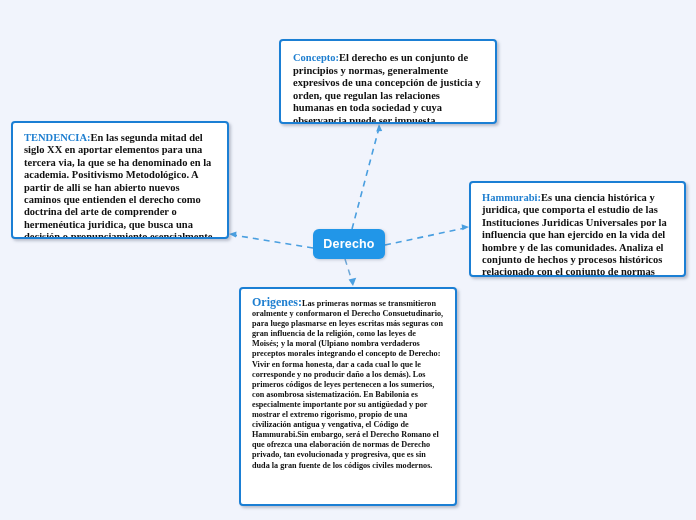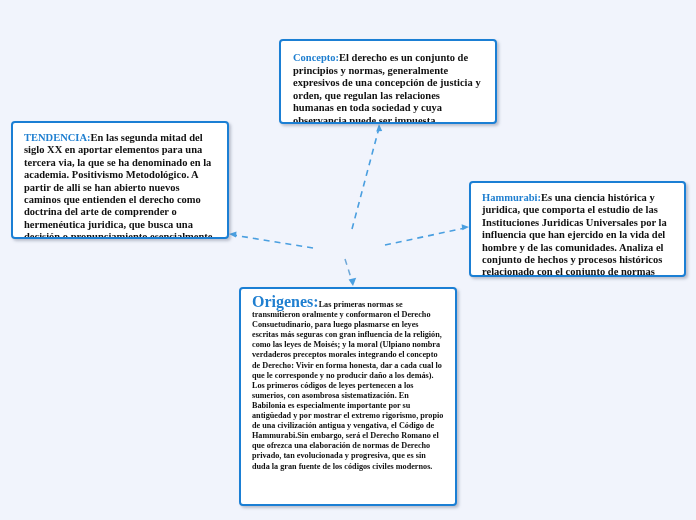--- a/index.html
+++ b/index.html
@@ -92,21 +92,21 @@
     top: 287px;
     width: 218px;
     height: 219px;
   }
   #box-origenes .node-text {
     padding: 8px 11px 8px 11px;
     font-size: 8.2px;
     line-height: 10.1px;
   }
   #box-origenes .node-title {
-    font-size: 16px;
+    font-size: 12px;
   }
 
   
   #node-central {
     position: absolute;
     left: 313px;
     top: 229px;
     width: 72px;
     height: 30px;
     background: #2196e8;
@@ -161,14 +161,17 @@
   </div>
 
   <div class="node-box" id="box-historia">
     <div class="node-text"><span class="node-title">Hammurabi:</span><span>Es una ciencia histórica y juridica, que comporta el estudio de las Instituciones Juridicas Universales por la influencia que han ejercido en la vida del hombre y de las comunidades. Analiza el conjunto de hechos y procesos históricos relacionado con el conjunto de normas juridicas.</span></div>
   </div>
 
   <div class="node-box" id="box-origenes">
     <div class="node-text"><span class="node-title">Origenes:</span><span>Las primeras normas se transmitieron oralmente y conformaron el Derecho Consuetudinario, para luego plasmarse en leyes escritas más seguras con gran influencia de la religión, como las leyes de Moisés; y la moral (Ulpiano nombra verdaderos preceptos morales integrando el concepto de Derecho: Vivir en forma honesta, dar a cada cual lo que le corresponde y no producir daño a los demás). Los primeros códigos de leyes pertenecen a los sumerios, con asombrosa sistematización. En Babilonia es especialmente importante por su antigüedad y por mostrar el extremo rigorismo, propio de una civilización antigua y vengativa, el Código de Hammurabi.Sin embargo, será el Derecho Romano el que ofrezca una elaboración de normas de Derecho privado, tan evolucionada y progresiva, que es sin duda la gran fuente de los códigos civiles modernos.</span></div>
   </div>
 
+  <div id="node-central">
+    <span class="central-label">Derecho</span>
+  </div>
 
 </div>
 
 </body></html>

